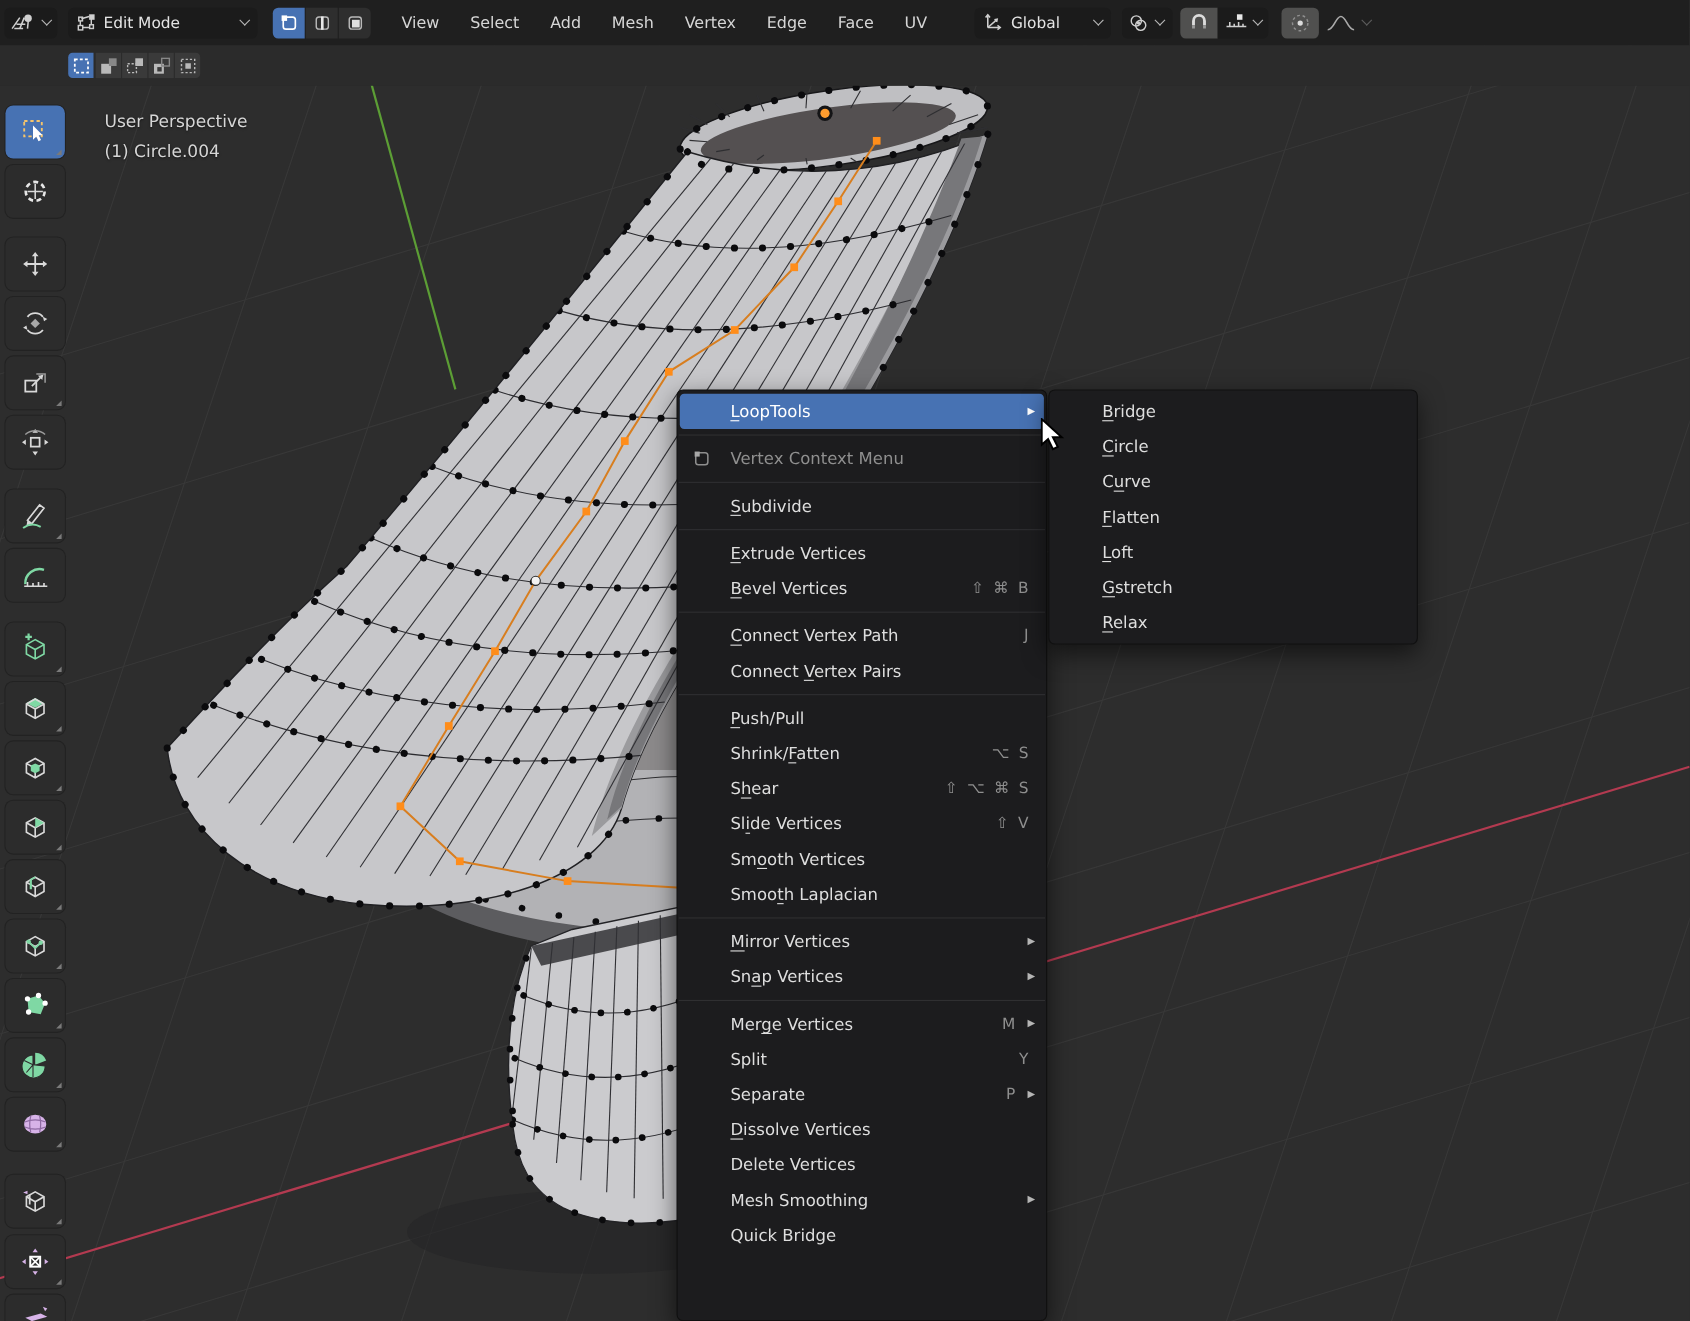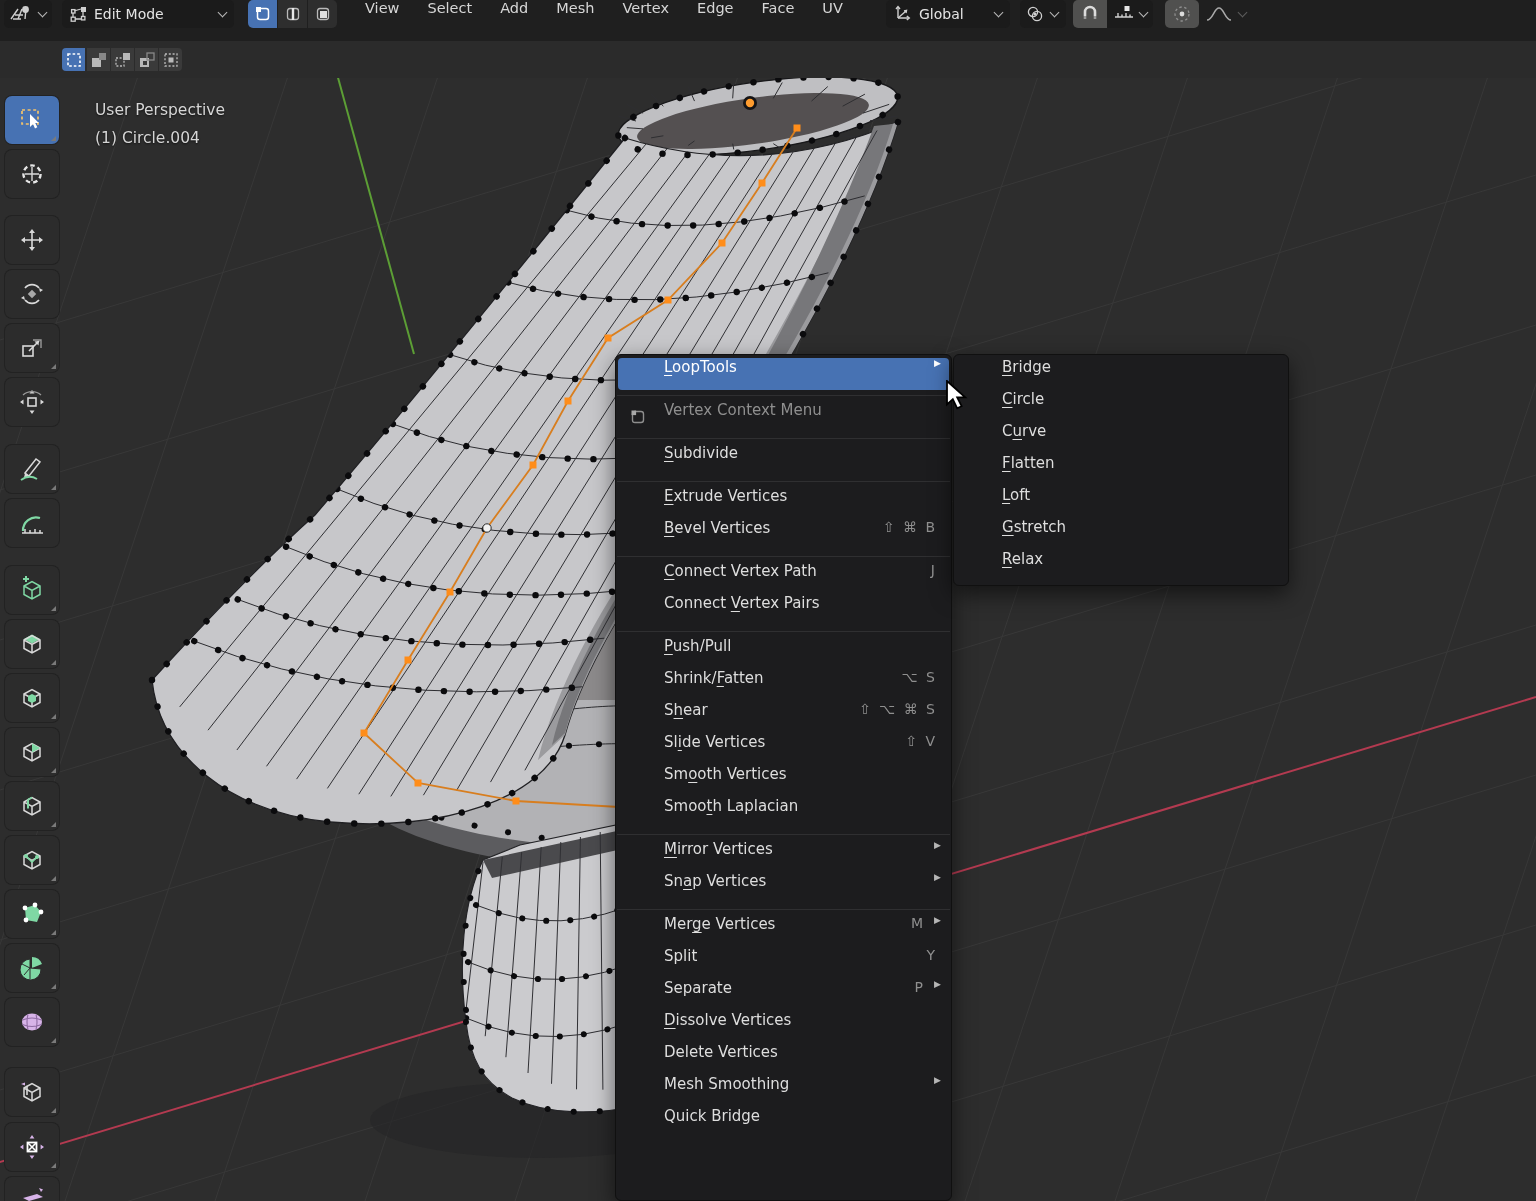--- a/index.html
+++ b/index.html
@@ -7,21 +7,21 @@
     --orange:#ff8d1a; --bar-bg:#1f1f1f; --pill:#1b1b1b; --btn:#2e2e2e;
   }
   *{box-sizing:border-box}
   html,body{margin:0;padding:0}
   body{width:1536px;height:1201px;overflow:hidden;position:relative;
        background:#2d2d2d;font-family:"DejaVu Sans",sans-serif;
        -webkit-font-smoothing:antialiased}
 
   
   .topbar{position:absolute;left:0;top:0;width:1536px;height:41px;background:var(--bar-bg);
-          display:flex;align-items:flex-start;z-index:40}
+          display:flex;align-items:center;z-index:40}
   .pill{height:28px;background:var(--pill);border-radius:5px;display:flex;align-items:center;
         padding:0 8px;color:#e4e4e4;font-size:14px;gap:7px}
   .chev{width:7px;height:7px;border-right:1.6px solid #b9b9b9;border-bottom:1.6px solid #b9b9b9;
         transform:rotate(45deg);margin-top:-4px;flex:0 0 auto}
   .chev.dim{border-color:#5d5d5d}
   .hmenu{display:flex;align-items:center;color:#d6d6d6;font-size:14.5px}
   .hmenu span{padding:0 14px;cursor:default}
   .selmode{width:29px;height:28px;background:var(--btn);display:flex;align-items:center;
            justify-content:center;border-radius:0}
   .selmode.first{border-radius:5px 0 0 5px}
@@ -45,21 +45,21 @@
   .tbtn .tri{position:absolute;right:3px;bottom:3px;width:0;height:0;
              border-left:5px solid transparent;border-bottom:5px solid #7a7a7a}
 
   
   .vp-text{position:absolute;left:95px;top:96px;color:#d6d6d6;font-size:15.5px;z-index:10;
            text-shadow:0 1px 2px rgba(0,0,0,.6);line-height:28px}
 
   
   .menu{position:absolute;background:var(--menu-bg);border:1px solid #101010;border-radius:6px;
         box-shadow:0 8px 22px rgba(0,0,0,.55);padding:3px 0;z-index:60;font-size:15px}
-  .mi{height:32px;display:flex;align-items:flex-start;padding:0 10px 0 48px;color:var(--menu-text);
+  .mi{height:32px;display:flex;align-items:center;padding:0 10px 0 48px;color:var(--menu-text);
       position:relative;white-space:nowrap}
   .mi .lbl u{text-decoration:underline;text-underline-offset:3px}
   .mi .sc{margin-left:auto;color:var(--menu-dim);font-size:14px;letter-spacing:2px;padding-right:4px}
   .mi .arr{color:#b5b5b5;font-size:9px;margin-left:10px;width:10px;text-align:right}
   .mi .sc + .arr{margin-left:2px}
   .mi.hl{background:var(--accent);border-radius:4px;margin:0 2px;padding:0 8px 0 46px;color:#fff}
   .mi.hl .arr{color:#fff}
   .mi.hdr{color:var(--menu-dim);padding-left:48px}
   .mi.hdr .micon{position:absolute;left:14px;top:8px}
   .msep{height:1px;background:#2f2f31;margin:5px 1px}

